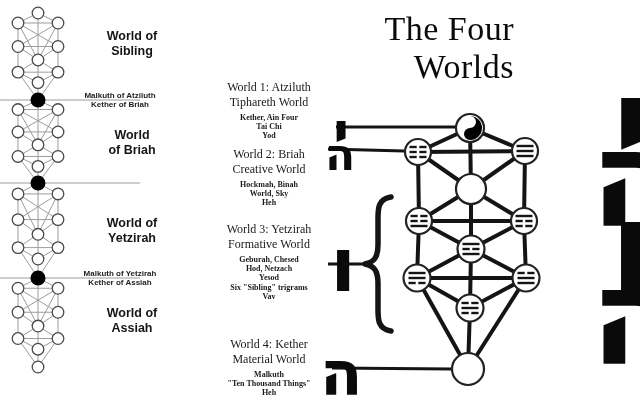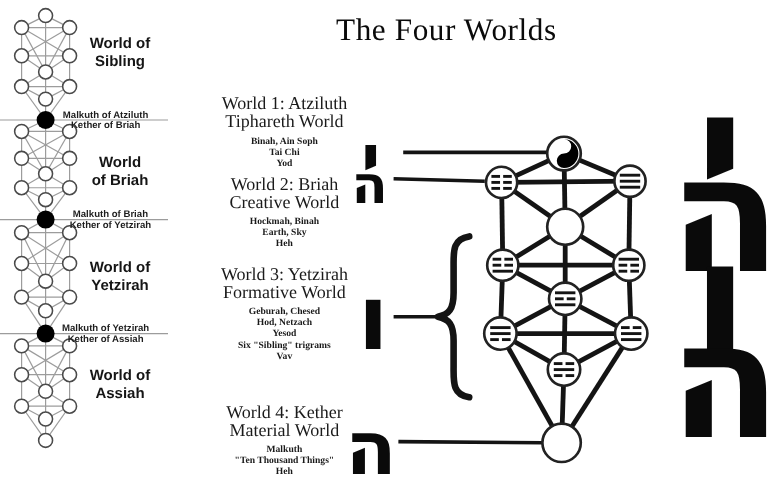--- a/index.html
+++ b/index.html
@@ -1,23 +1,23 @@
 <!DOCTYPE html>
 <html><head>
 <meta charset="utf-8">
 <style>
   html,body{margin:0;padding:0;background:#fff;}
   .stage{position:relative;width:640px;height:407px;background:#ffffff;overflow:hidden;
          font-family:"Liberation Sans",sans-serif;color:#111;}
-  .abs{position:absolute;}
-  .title{font-family:"Liberation Serif",serif;font-size:26px;color:#0a0a0a;
-         text-align:center;letter-spacing:0.5px;}
+  .abs{position:absolute;margin-left:32px;}
+  .title{font-family:"Liberation Serif",serif;font-size:34px;color:#0a0a0a;
+         text-align:right;letter-spacing:0.5px;}
   .world-label{font-weight:bold;font-size:12.5px;line-height:14.5px;text-align:center;color:#151515;}
   .junction-label{font-size:8px;font-weight:600;line-height:8.8px;text-align:center;color:#1d1d1d;}
-  .wt-heading{font-family:"Liberation Serif",serif;font-size:15px;line-height:15px;
+  .wt-heading{font-family:"Liberation Serif",serif;font-size:12px;line-height:15px;
               text-align:center;color:#1a1a1a;}
   .wt-details{font-family:"Liberation Serif",serif;font-size:8px;font-weight:bold;
               line-height:9.2px;text-align:center;color:#1a1a1a;margin-top:3px;}
   .wt-details span{display:block;}
   .hletter{font-family:"DejaVu Sans",sans-serif;font-weight:bold;line-height:1;
            text-align:center;color:#0a0a0a;}
   svg{position:absolute;left:0;top:0;}
 </style>
 </head>
 <body>
@@ -263,49 +263,45 @@
   </div>
   <div class="abs world-label" style="left:55px;top:306px;width:90px;">
     <span>World of</span><br>
     <span>Assiah</span>
   </div>
 
   <div class="abs junction-label" style="left:36px;top:92px;width:104px;">
     <span style="display:block">Malkuth of Atziluth</span>
     <span style="display:block">Kether of Briah</span>
   </div>
-  <div class="abs junction-label" style="left:40px;top:175px;width:104px;">
-    <span style="display:block">Malkuth of Briah</span>
-    <span style="display:block">Kether of Yetzirah</span>
-  </div>
   <div class="abs junction-label" style="left:36px;top:270px;width:104px;">
     <span style="display:block">Malkuth of Yetzirah</span>
     <span style="display:block">Kether of Assiah</span>
   </div>
 
   <div class="abs" style="left:180px;top:80px;width:114px;">
     <div class="wt-heading">
       <span>World 1: Atziluth</span><br>
       <span>Tiphareth World</span>
     </div>
     <div class="wt-details">
-      <span>Binah, Ain Soph</span>
+      <span>Kether, Ain Four</span>
       <span>Tai Chi</span>
       <span>Yod</span>
     </div>
   </div>
 
   <div class="abs" style="left:180px;top:147px;width:114px;">
     <div class="wt-heading">
       <span>World 2: Briah</span><br>
       <span>Creative World</span>
     </div>
     <div class="wt-details">
       <span>Hockmah, Binah</span>
-      <span>Earth, Sky</span>
+      <span>World, Sky</span>
       <span>Heh</span>
     </div>
   </div>
 
   <div class="abs" style="left:180px;top:222px;width:114px;">
     <div class="wt-heading">
       <span>World 3: Yetzirah</span><br>
       <span>Formative World</span>
     </div>
     <div class="wt-details">

